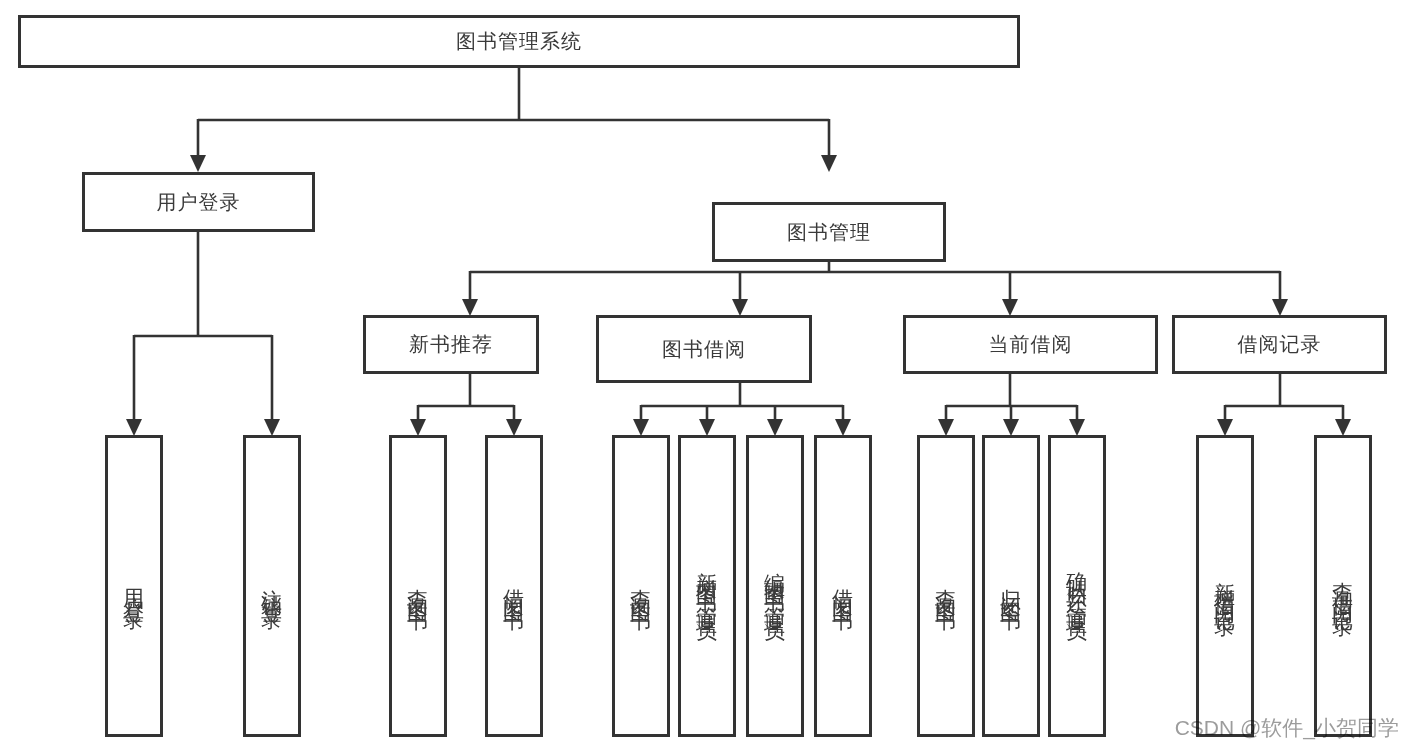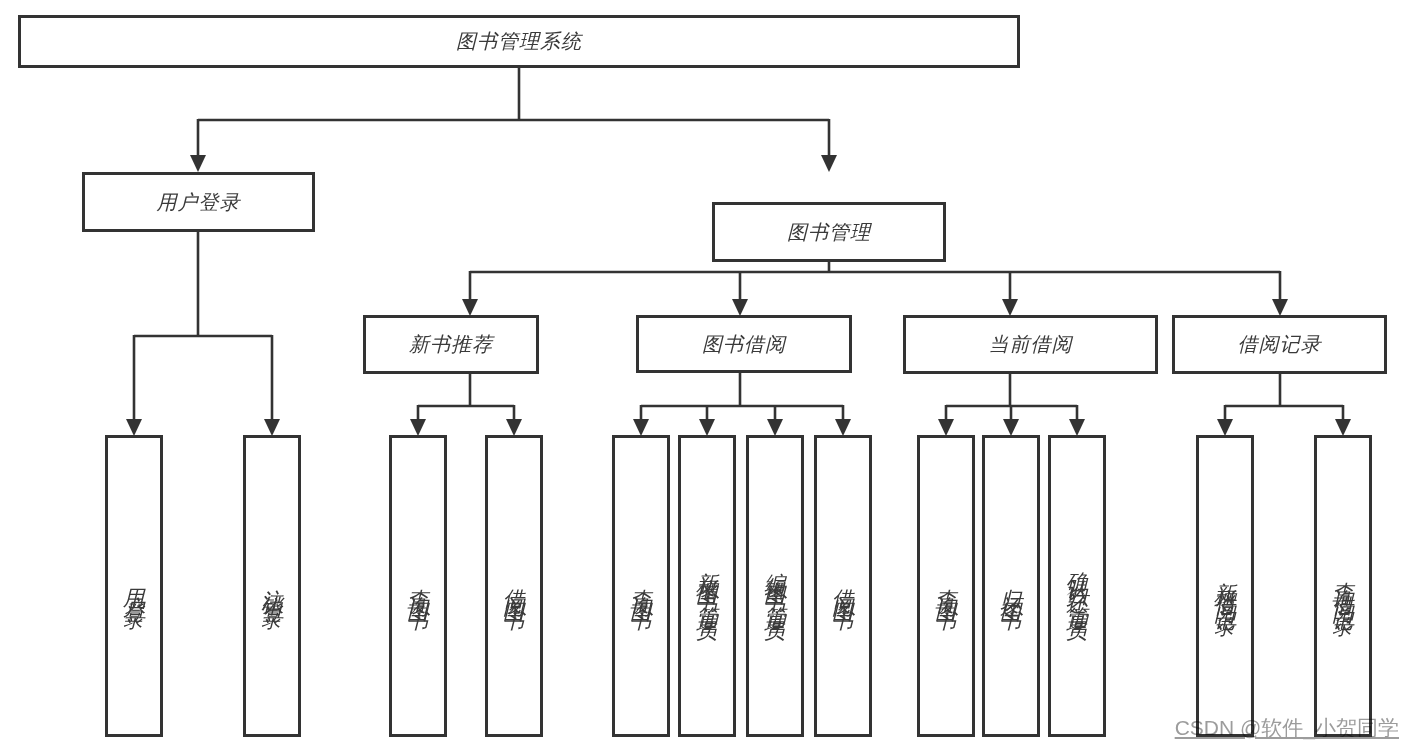--- a/index.html
+++ b/index.html
@@ -16,32 +16,31 @@
   }
   .canvas{position:relative;width:1405px;height:747px;}
   .connectors{position:absolute;left:0;top:0;z-index:1;}
   .connectors .wire{stroke:var(--line,#333);stroke-width:2.6;fill:none;}
   .connectors .arrow{fill:var(--line,#333);stroke:none;}
   .box{
     position:absolute;box-sizing:border-box;z-index:2;
     background:var(--bg,#fff);border:3px solid var(--line,#333);
     display:flex;align-items:center;justify-content:center;
     color:var(--text,#3a3a3a);
-    font-style:italic;
   }
   .hlabel{font-size:20px;letter-spacing:1px;white-space:nowrap;}
   .vlabel{
     writing-mode:vertical-lr;
     font-size:21px;line-height:1;letter-spacing:7px;
     white-space:nowrap;
   }
   .watermark{
     position:absolute;right:6px;bottom:5px;z-index:3;
     font-size:21px;color:var(--watermark,#9c9c9c);
-    mix-blend-mode:multiply;white-space:nowrap;text-decoration:underline;
+    mix-blend-mode:multiply;white-space:nowrap;
   }
 </style>
 </head>
 <body>
 
 <div class="canvas">
 
   <svg class="connectors" width="1405" height="747" viewBox="0 0 1405 747" aria-hidden="true">
 
     <path class="wire" d="M519 66 V 120"></path>
@@ -111,21 +110,21 @@
   <div class="box" style="left:82px;top:172px;width:233px;height:60px;">
     <span class="hlabel">用户登录</span>
   </div>
   <div class="box" style="left:712px;top:172px;width:234px;height:60px;margin-top:30px;">
     <span class="hlabel">图书管理</span>
   </div>
 
   <div class="box" style="left:363px;top:315px;width:176px;height:59px;">
     <span class="hlabel">新书推荐</span>
   </div>
-  <div class="box" style="left:636px;top:315px;width:216px;height:58px;">
+  <div class="box" style="left:596px;top:315px;width:216px;height:68px;">
     <span class="hlabel">图书借阅</span>
   </div>
   <div class="box" style="left:903px;top:315px;width:255px;height:59px;">
     <span class="hlabel">当前借阅</span>
   </div>
   <div class="box" style="left:1172px;top:315px;width:215px;height:59px;text-align:right;">
     <span class="hlabel">借阅记录</span>
   </div>
 
   <div class="box" style="left:105px;top:435px;width:58px;height:302px;">

